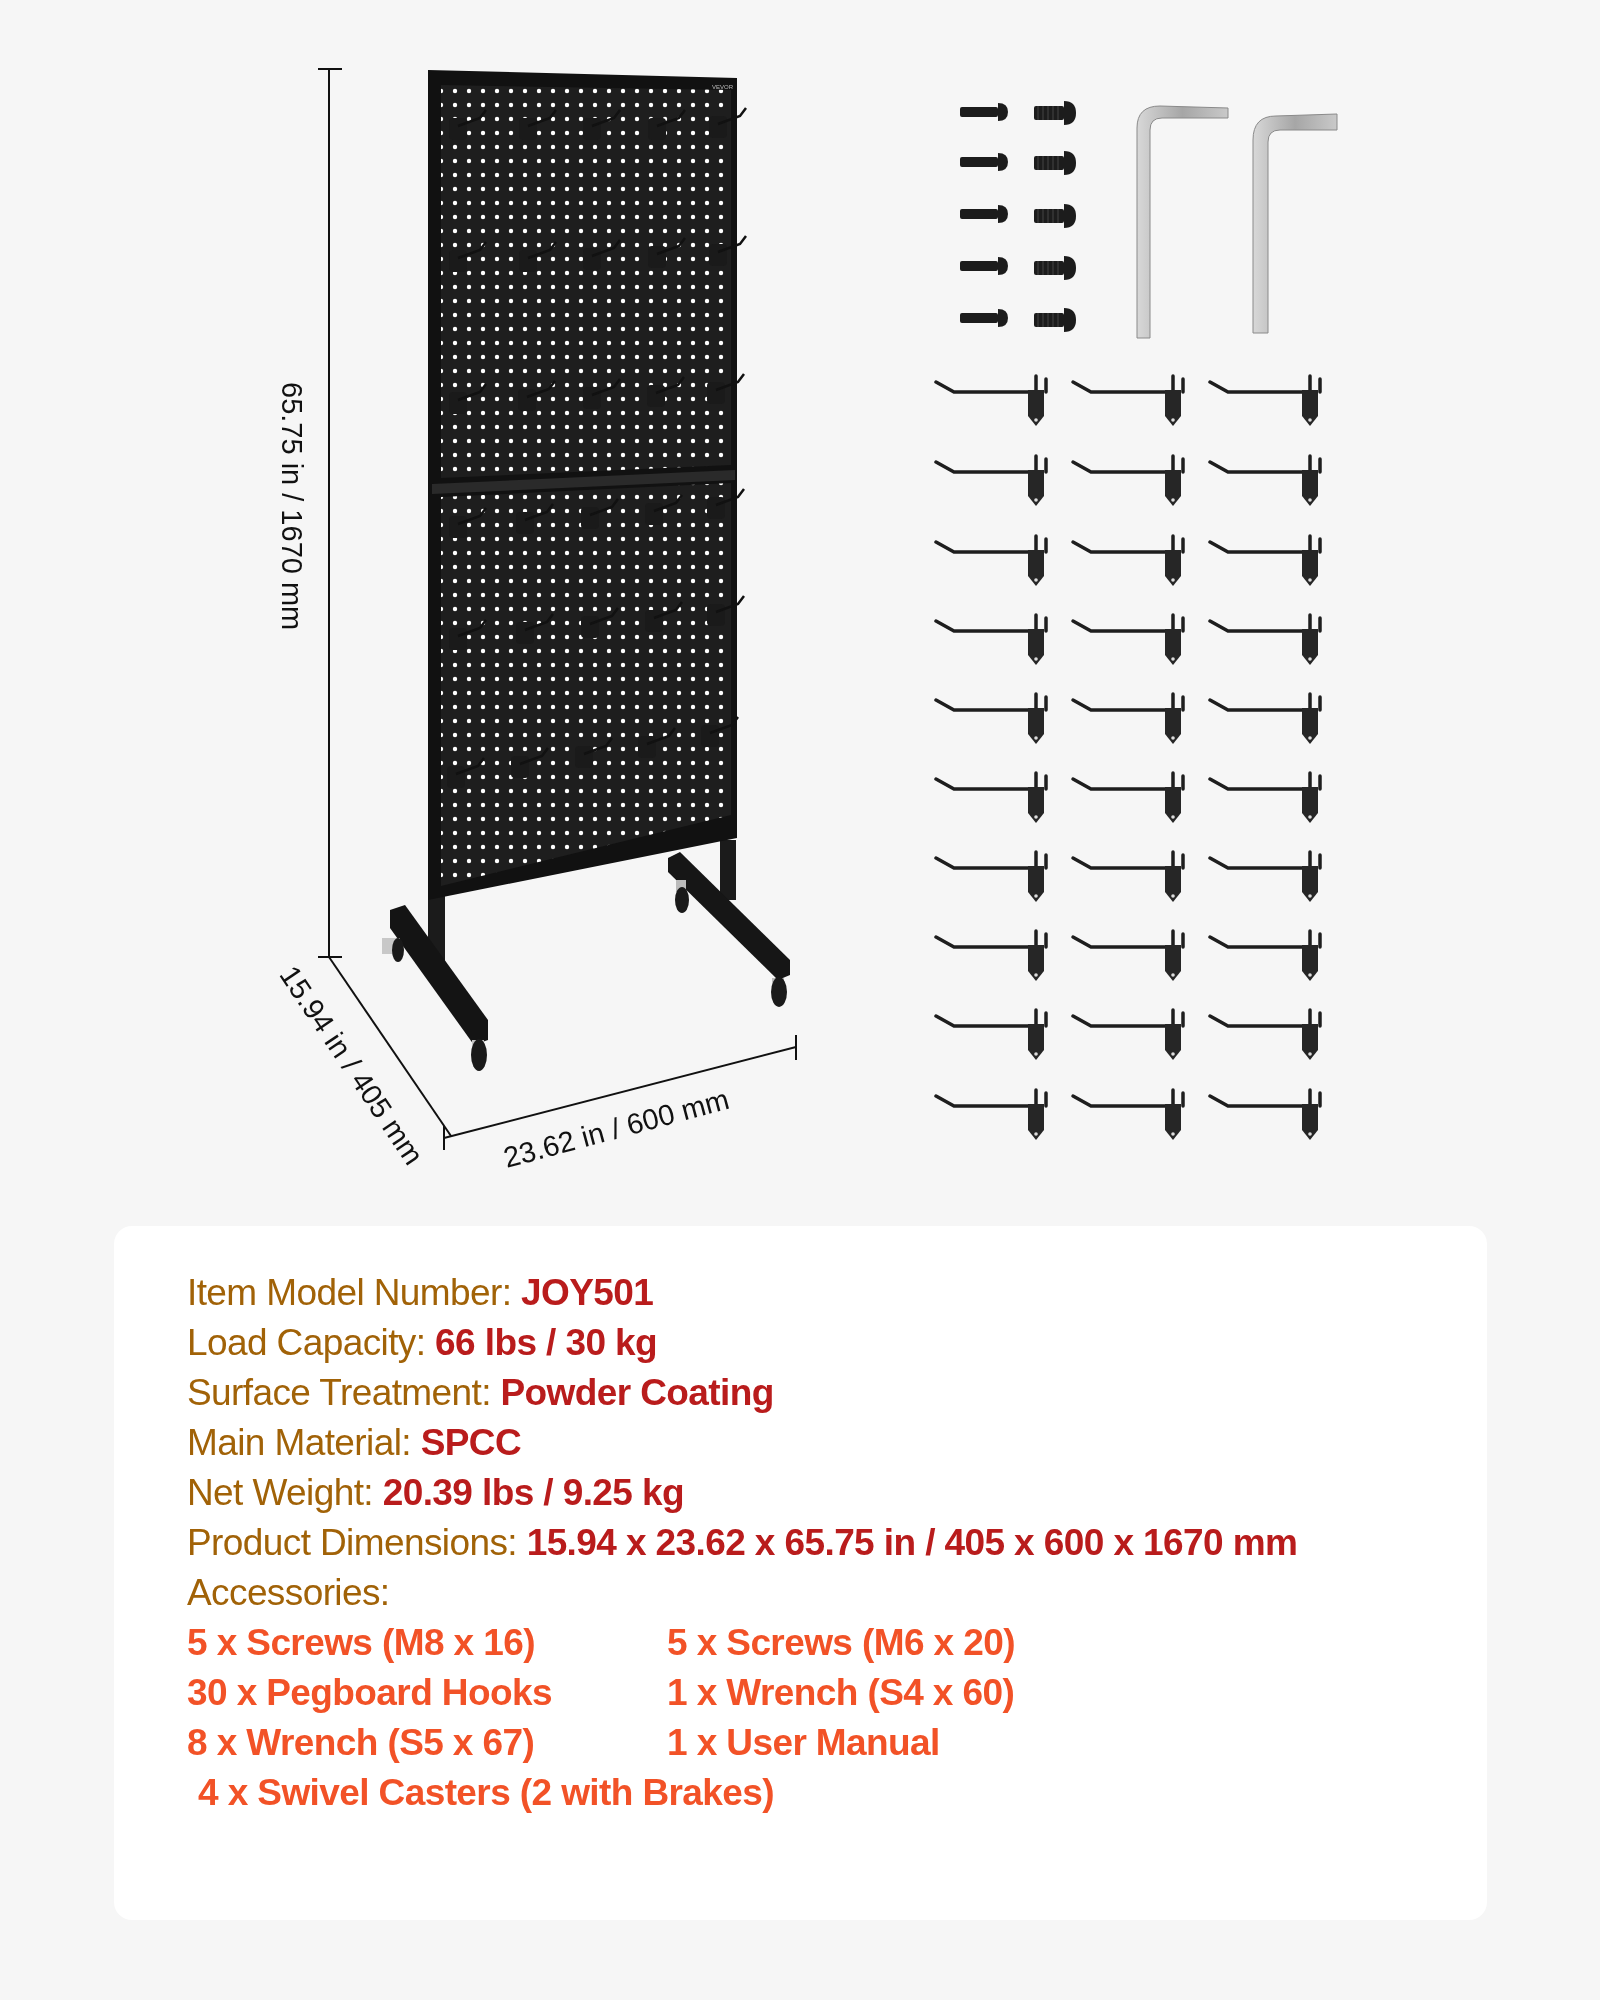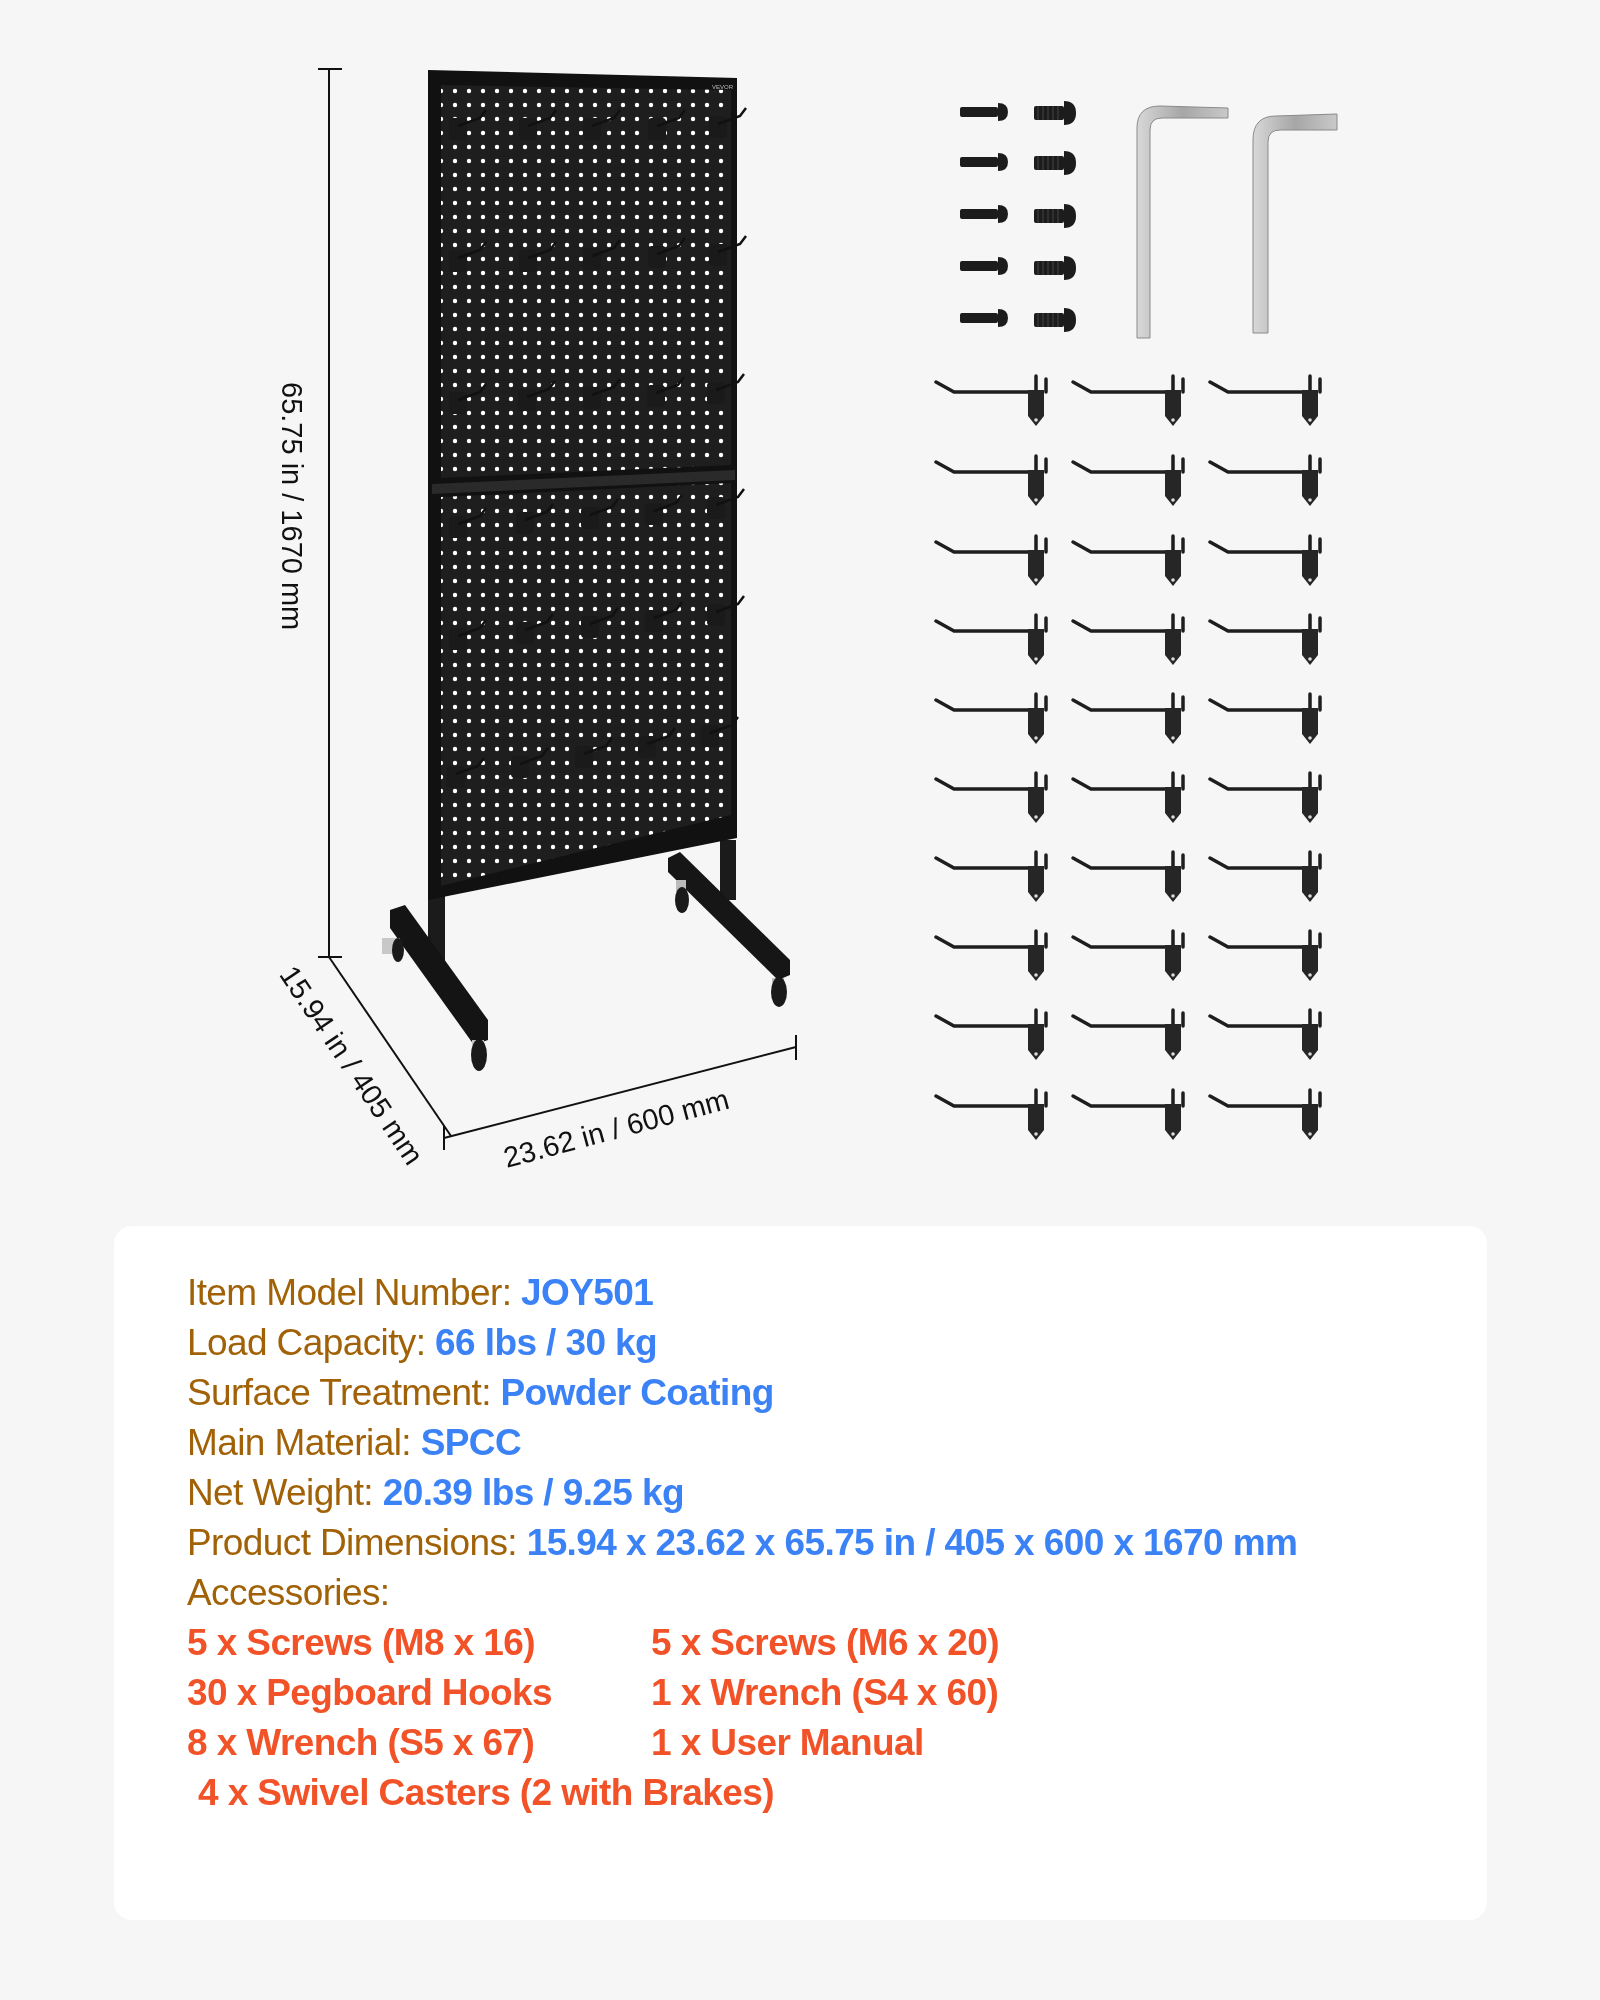--- a/index.html
+++ b/index.html
@@ -16,23 +16,23 @@
     .spec-card {
       position: absolute; left: 114px; top: 1226px; width: 1373px; height: 694px;
       background: #ffffff; border-radius: 18px;
     }
     .spec-list { position: absolute; left: 73px; top: 42px; }
     .spec-row {
       height: 50px; line-height: 50px; font-size: 37px; white-space: nowrap;
       letter-spacing: -0.6px;
     }
     .spec-label { color: #a16207; }
-    .spec-value { color: #3b82f6; font-weight: bold; }
+    .spec-value { color: #b91c1c; font-weight: bold; }
     .acc-grid {
-      display: grid; grid-template-columns: 464px auto; column-gap: 0;
+      display: grid; grid-template-columns: 464px auto; column-gap: 16px;
     }
     .acc-item {
       height: 50px; line-height: 50px; font-size: 37px; color: #f25227;
       font-weight: bold; white-space: nowrap; letter-spacing: -0.6px;
     }
     svg text { font-family: "Liberation Sans", sans-serif; }
   </style>
 </head>
 <body>
 

